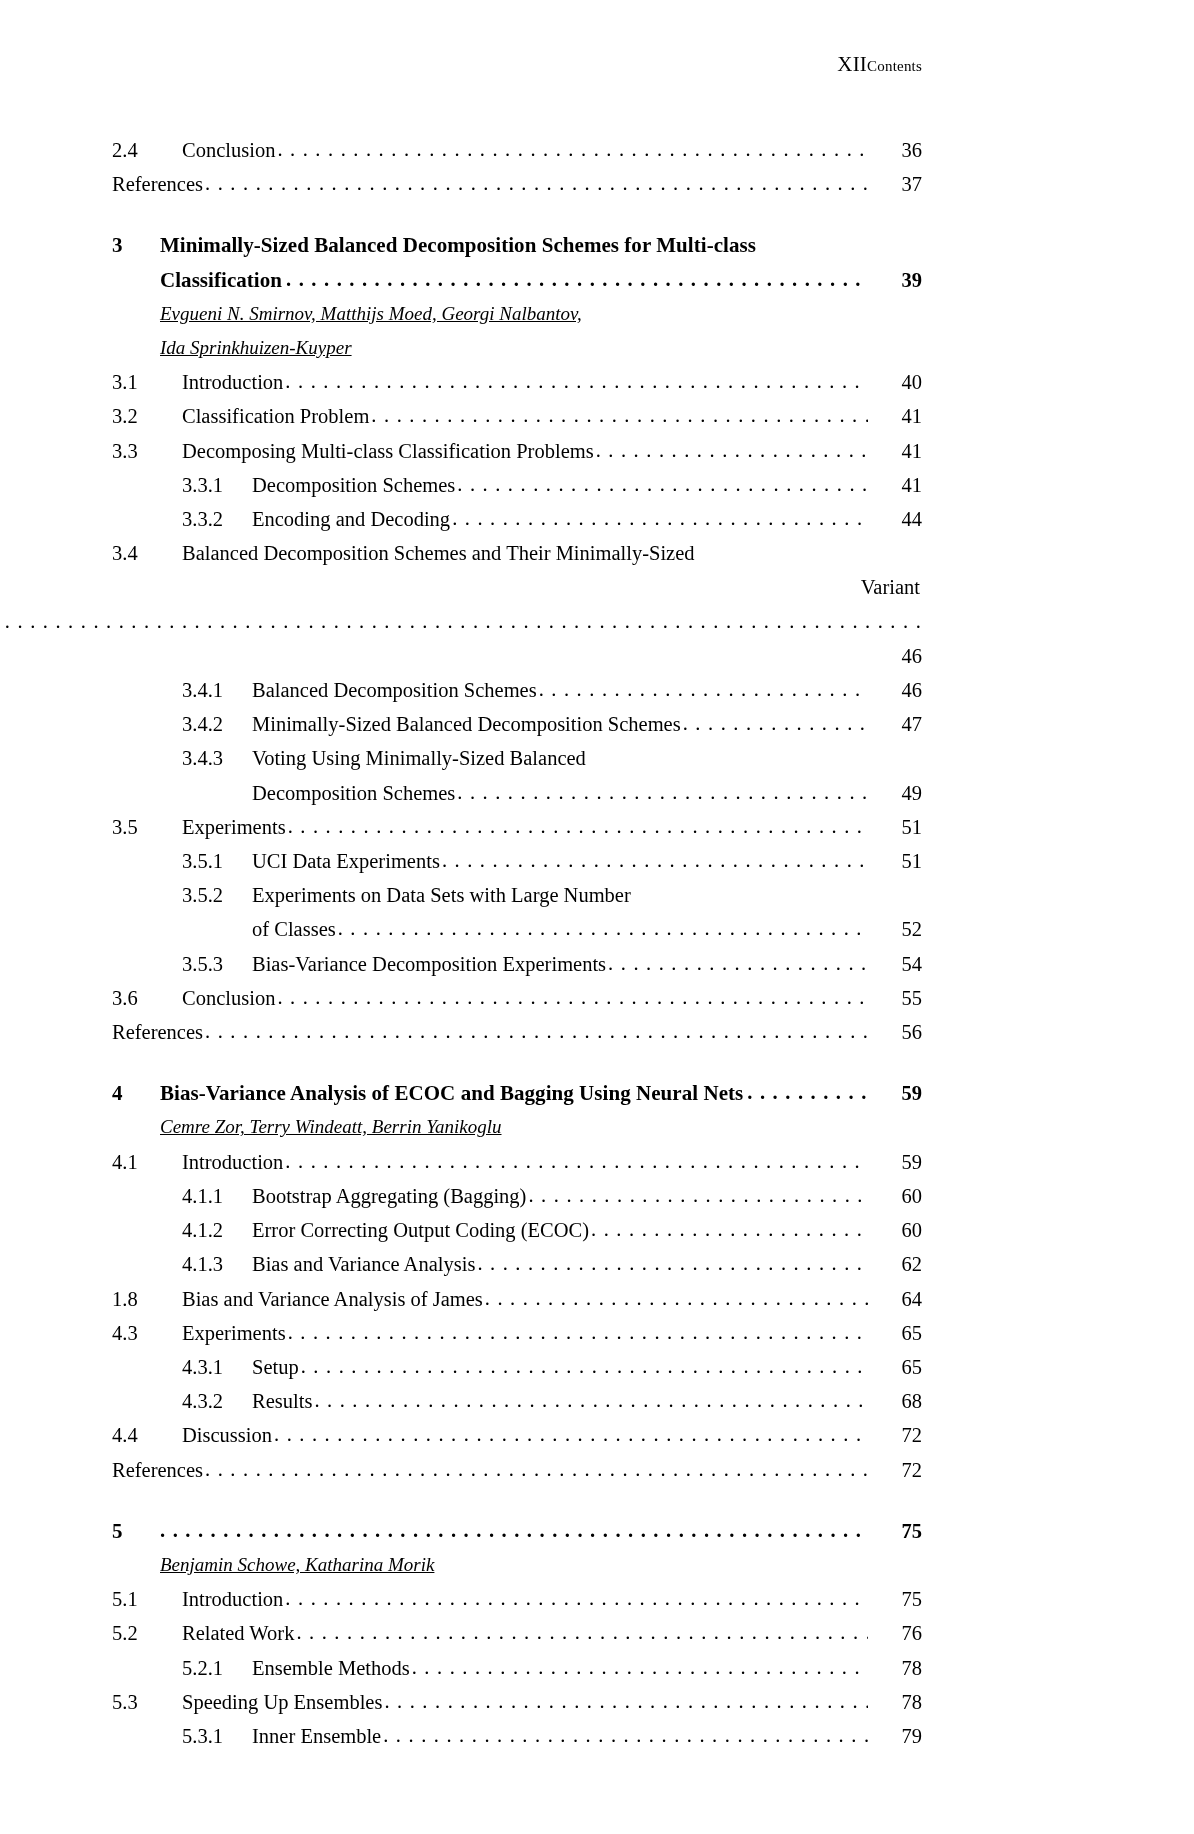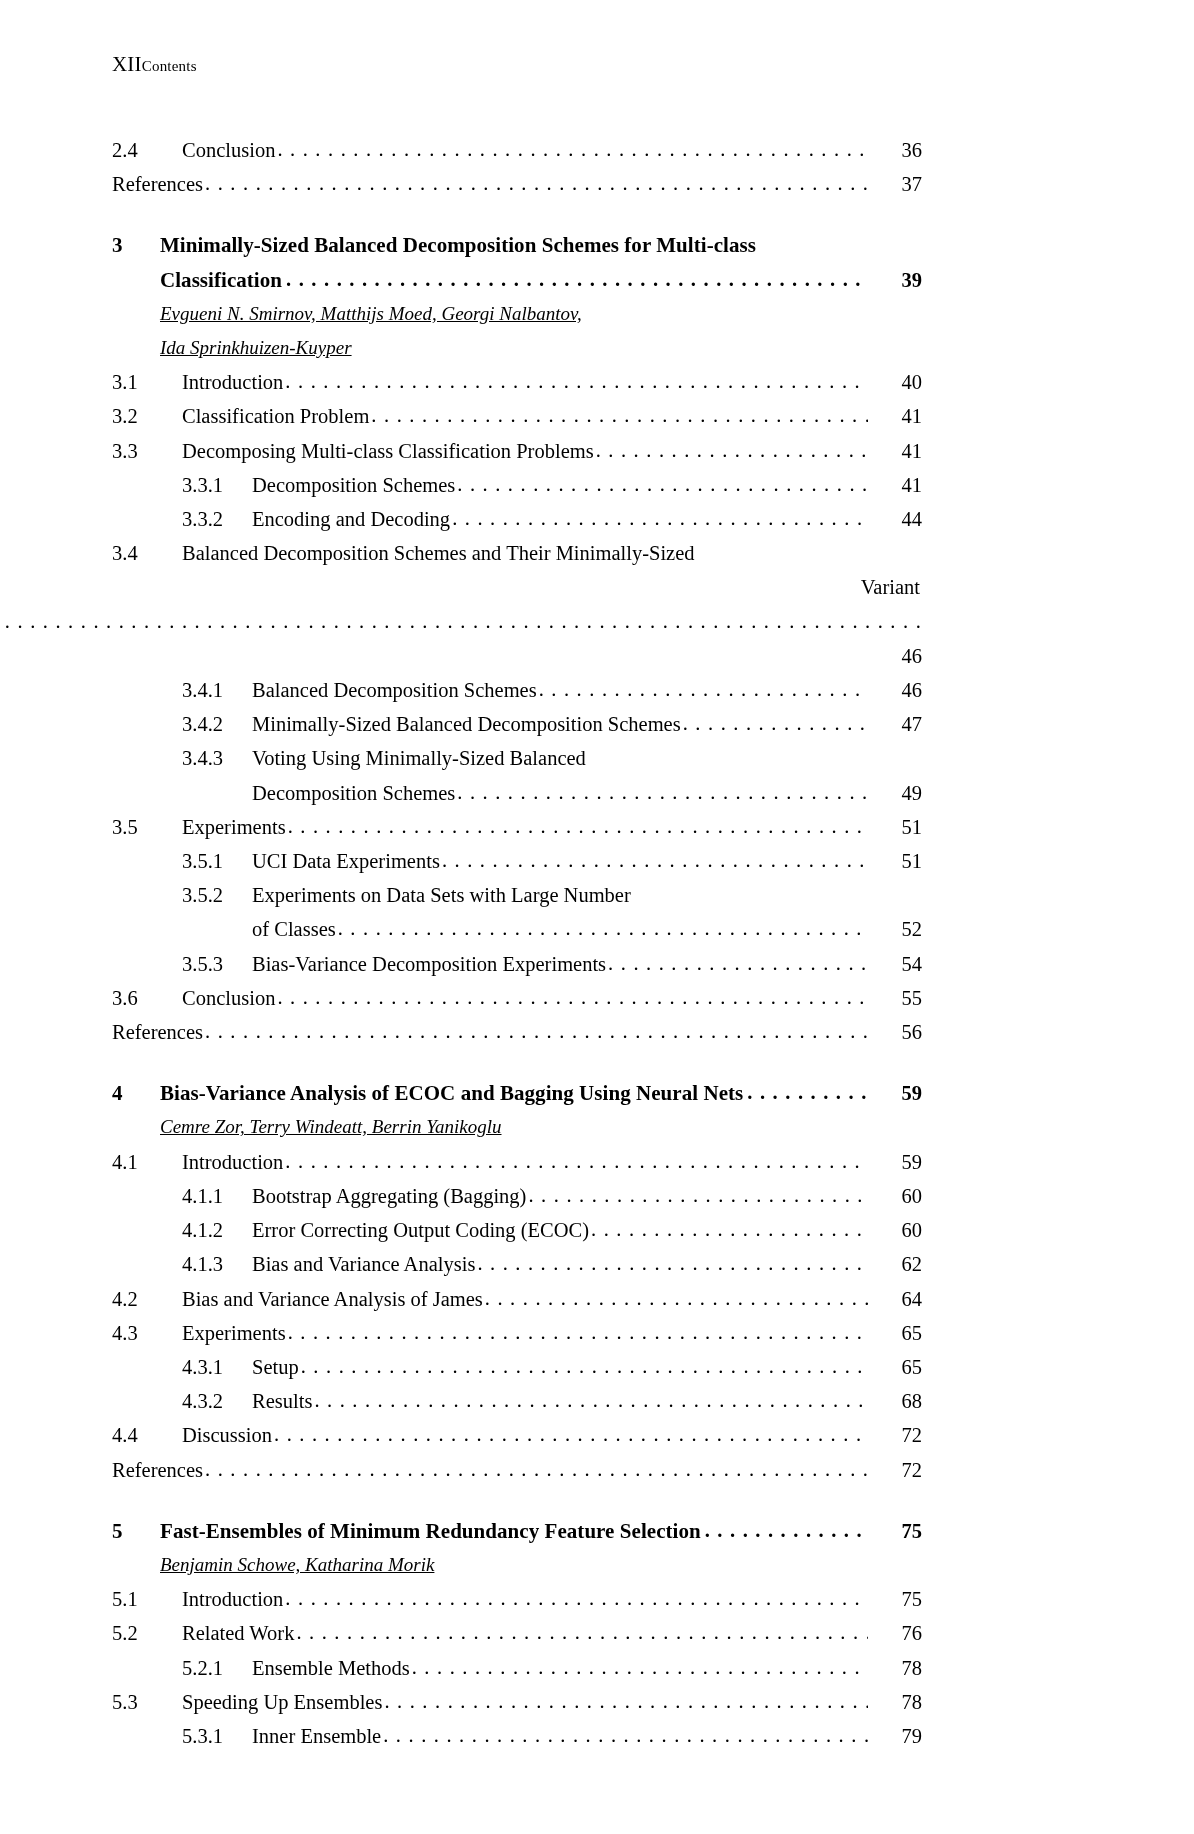--- a/index.html
+++ b/index.html
@@ -22,21 +22,21 @@
   }
   .content {
     position: absolute;
     left: 112px;
     top: 52px;
     width: 810px;
   }
   
   .runhead {
     display: flex;
-    justify-content: flex-start;
+    justify-content: flex-end;
     align-items: baseline;
     font-size: 20.5px;
     letter-spacing: 0.2px;
     margin-bottom: 56px;
   }
   .runhead .folio { font-size: 21px; }
   .runhead .title { font-size: 15px; }
 
   
   .toc-row {
@@ -274,21 +274,21 @@
           <span class="leader"></span>
           <span class="pageno">60</span>
         </div>
         <div class="toc-row">
           <span class="num lvl3">4.1.3</span>
           <span class="label">Bias and Variance Analysis</span>
           <span class="leader"></span>
           <span class="pageno">62</span>
         </div>
         <div class="toc-row">
-          <span class="num lvl2">4.2</span>
+          <span class="num lvl2">1.8</span>
           <span class="label">Bias and Variance Analysis of James</span>
           <span class="leader"></span>
           <span class="pageno">64</span>
         </div>
         <div class="toc-row">
           <span class="num lvl2">4.3</span>
           <span class="label">Experiments</span>
           <span class="leader"></span>
           <span class="pageno">65</span>
         </div>
@@ -312,21 +312,20 @@
         </div>
         <div class="toc-row refs">
           <span class="num lvl2"></span>
           <span class="label">References</span>
           <span class="leader"></span>
           <span class="pageno">72</span>
         </div>
         <div class="chap-gap"></div>
         <div class="toc-row chap-title">
           <span class="num chap">5</span>
-          <span class="label">Fast-Ensembles of Minimum Redundancy Feature Selection</span>
           <span class="leader"></span>
           <span class="pageno">75</span>
         </div>
         <div class="authors">Benjamin Schowe, Katharina Morik</div>
         <div class="toc-row">
           <span class="num lvl2">5.1</span>
           <span class="label">Introduction</span>
           <span class="leader"></span>
           <span class="pageno">75</span>
         </div>

